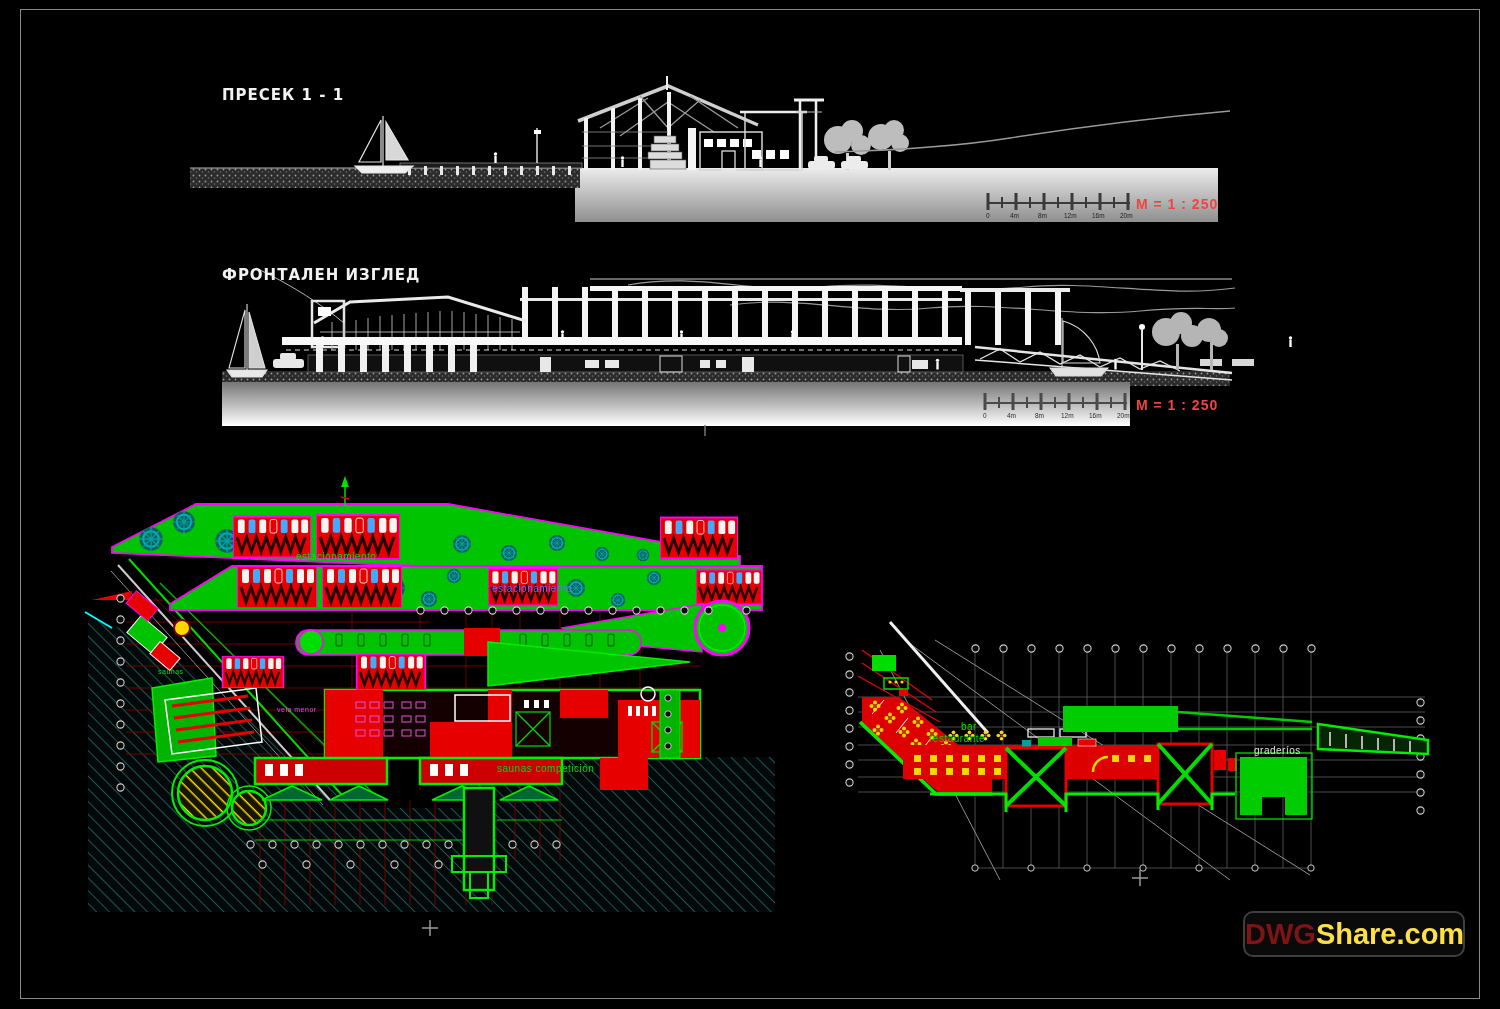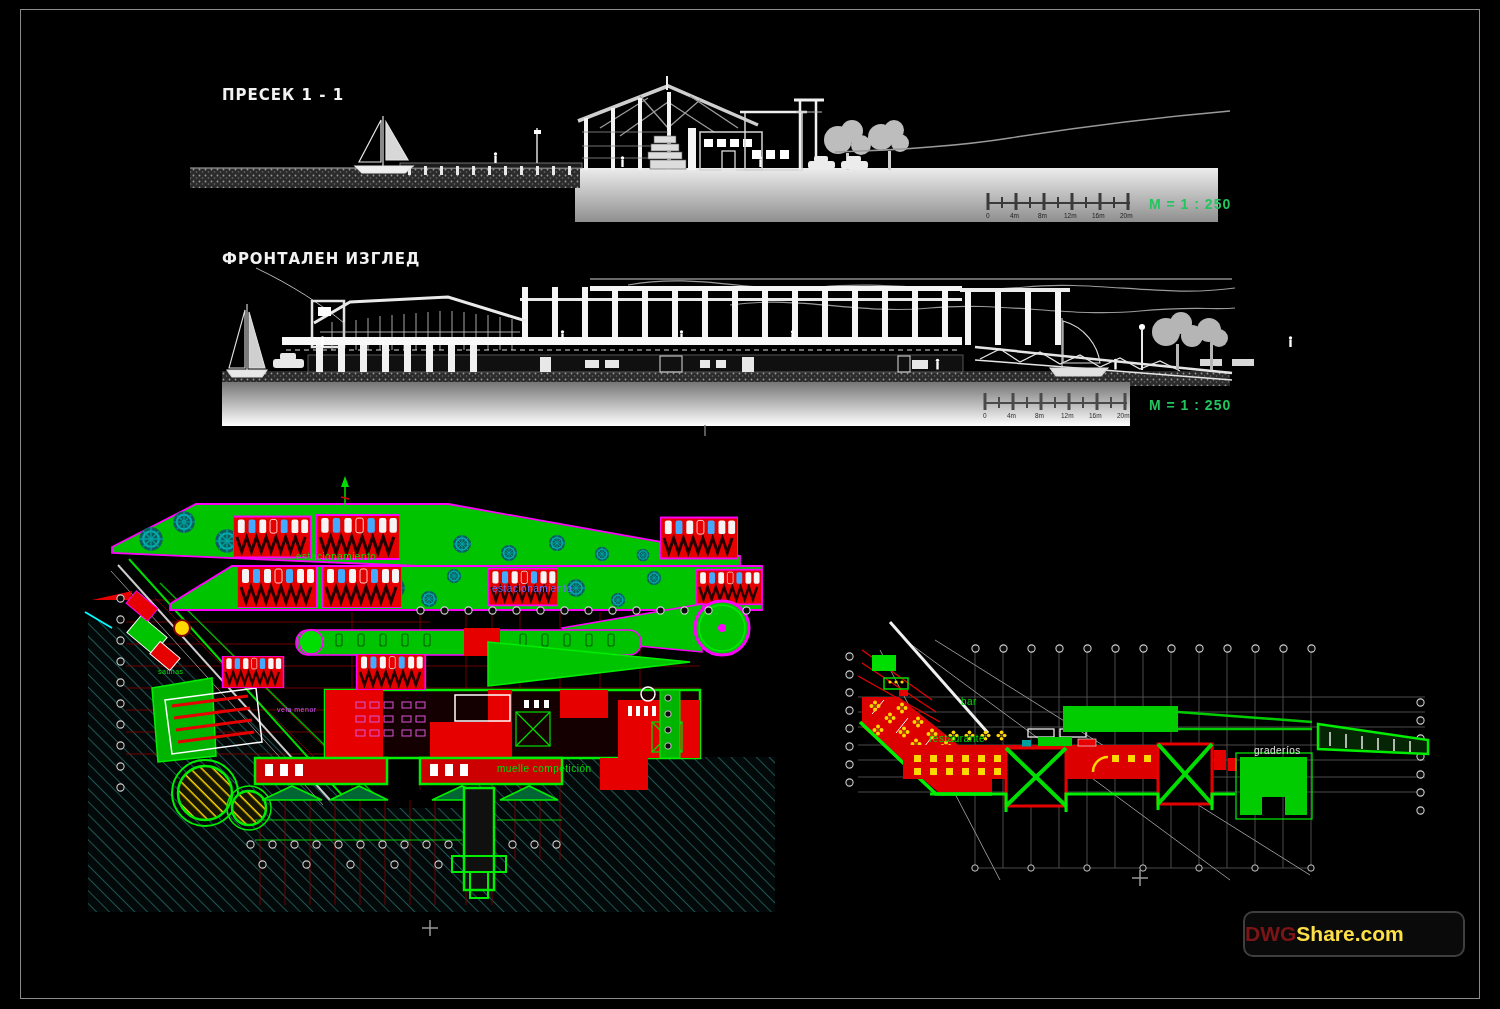--- a/index.html
+++ b/index.html
@@ -4,26 +4,26 @@
 <style>
   html,body{margin:0;padding:0;background:#000;}
   .stage{position:relative;width:1500px;height:1009px;background:#000;overflow:hidden;
          font-family:"Liberation Sans",sans-serif;}
   .frame{position:absolute;left:20px;top:9px;width:1460px;height:990px;
          border:1px solid #8a8a8a;box-sizing:border-box;pointer-events:none;}
   svg.layer{position:absolute;left:0;top:0;width:1500px;height:1009px;}
   .lbl{position:absolute;white-space:nowrap;line-height:1;}
   .title{color:#f2f2f2;font-weight:bold;font-size:15px;letter-spacing:1px;
          font-family:"DejaVu Sans","Liberation Sans",sans-serif;}
-  .scale{color:#22c55e;font-weight:bold;font-size:14px;letter-spacing:1px;margin-left:13px;}
+  .scale{color:#ef4444;font-weight:bold;font-size:14px;letter-spacing:1px;}
   .cad{font-size:10px;letter-spacing:0.5px;}
   .wm{position:absolute;left:1243px;top:911px;width:218px;height:42px;
       border:2px solid #3f3f3f;border-radius:10px;background:rgba(18,18,18,0.55);
-      display:flex;align-items:center;justify-content:flex-start;
-      font-size:21px;font-weight:bold;letter-spacing:0px;}
+      display:flex;align-items:center;justify-content:space-between;
+      font-size:29px;font-weight:bold;letter-spacing:0px;}
   .wm .p1{color:#7d1416;}
   .wm .p2{color:#fde047;}
 </style>
 </head>
 <body>
 
 <div class="stage">
   <div class="frame"></div>
 
   <svg class="layer" viewBox="0 0 1500 1009">
@@ -821,31 +821,31 @@
       <g stroke="#9a9a9a" stroke-width="1.5">
         <line x1="1132" y1="878" x2="1148" y2="878"></line>
           <line x1="1140" y1="870" x2="1140" y2="886"></line>
         <line x1="422" y1="928" x2="438" y2="928"></line>
           <line x1="430" y1="920" x2="430" y2="936"></line>
       </g>
     </g>
   </svg>
 
   <div class="lbl title" style="left:222px;top:88px;">ПРЕСЕК 1 - 1</div>
-  <div class="lbl title" style="left:222px;top:252px;">ФРОНТАЛЕН ИЗГЛЕД</div>
+  <div class="lbl title" style="left:222px;top:268px;">ФРОНТАЛЕН ИЗГЛЕД</div>
   <div class="lbl scale" style="left:1136px;top:197px;">M = 1 : 250</div>
   <div class="lbl scale" style="left:1136px;top:398px;">M = 1 : 250</div>
 
   <div class="lbl cad" style="left:296px;top:552px;color:#00dd00;">estacionamiento</div>
   <div class="lbl cad" style="left:492px;top:584px;color:#6b6bff;">estacionamiento</div>
-  <div class="lbl cad" style="left:497px;top:764px;color:#00dd00;">muelle competición</div>
+  <div class="lbl cad" style="left:497px;top:764px;color:#00dd00;">saunas competición</div>
   <div class="lbl cad" style="left:158px;top:668px;color:#00dd00;font-size:7px;">saunas</div>
   <div class="lbl cad" style="left:277px;top:706px;color:#cc55ff;font-size:7px;">vela menor</div>
 
   <div class="lbl cad" style="left:905px;top:734px;color:#00dd00;padding-left:24px;">restaurante</div>
-  <div class="lbl cad" style="left:961px;top:697px;color:#00dd00;">bar</div>
+  <div class="lbl cad" style="left:961px;top:722px;color:#00dd00;">bar</div>
   <div class="lbl cad" style="left:1254px;top:746px;color:#e0e0e0;text-align:center;">graderíos</div>
 
   <div class="wm">
     <span class="p1">DWG</span>
       <span class="p2">Share.com</span>
   </div>
 </div>
 
 </body></html>

